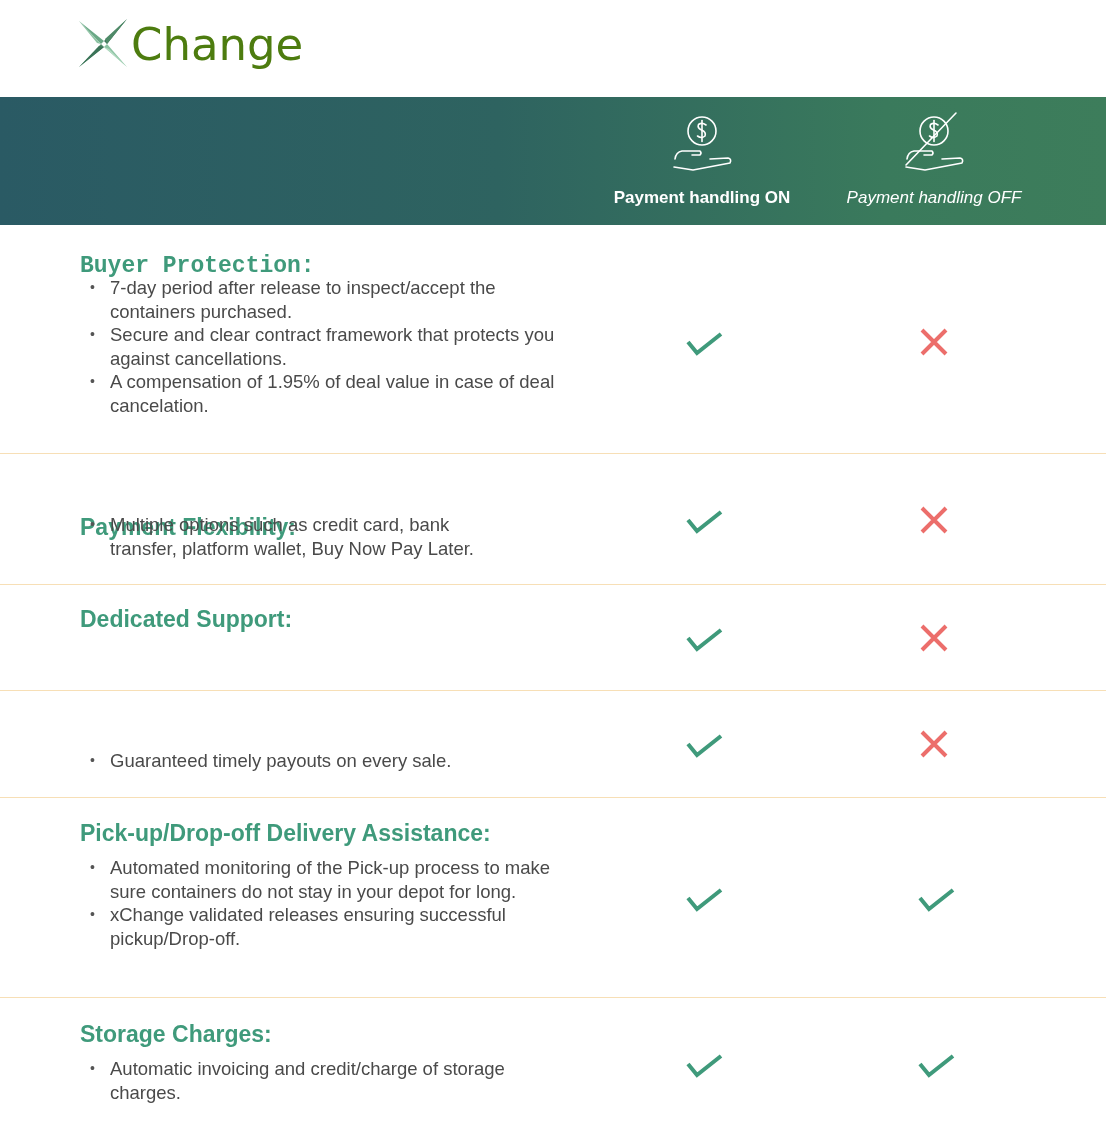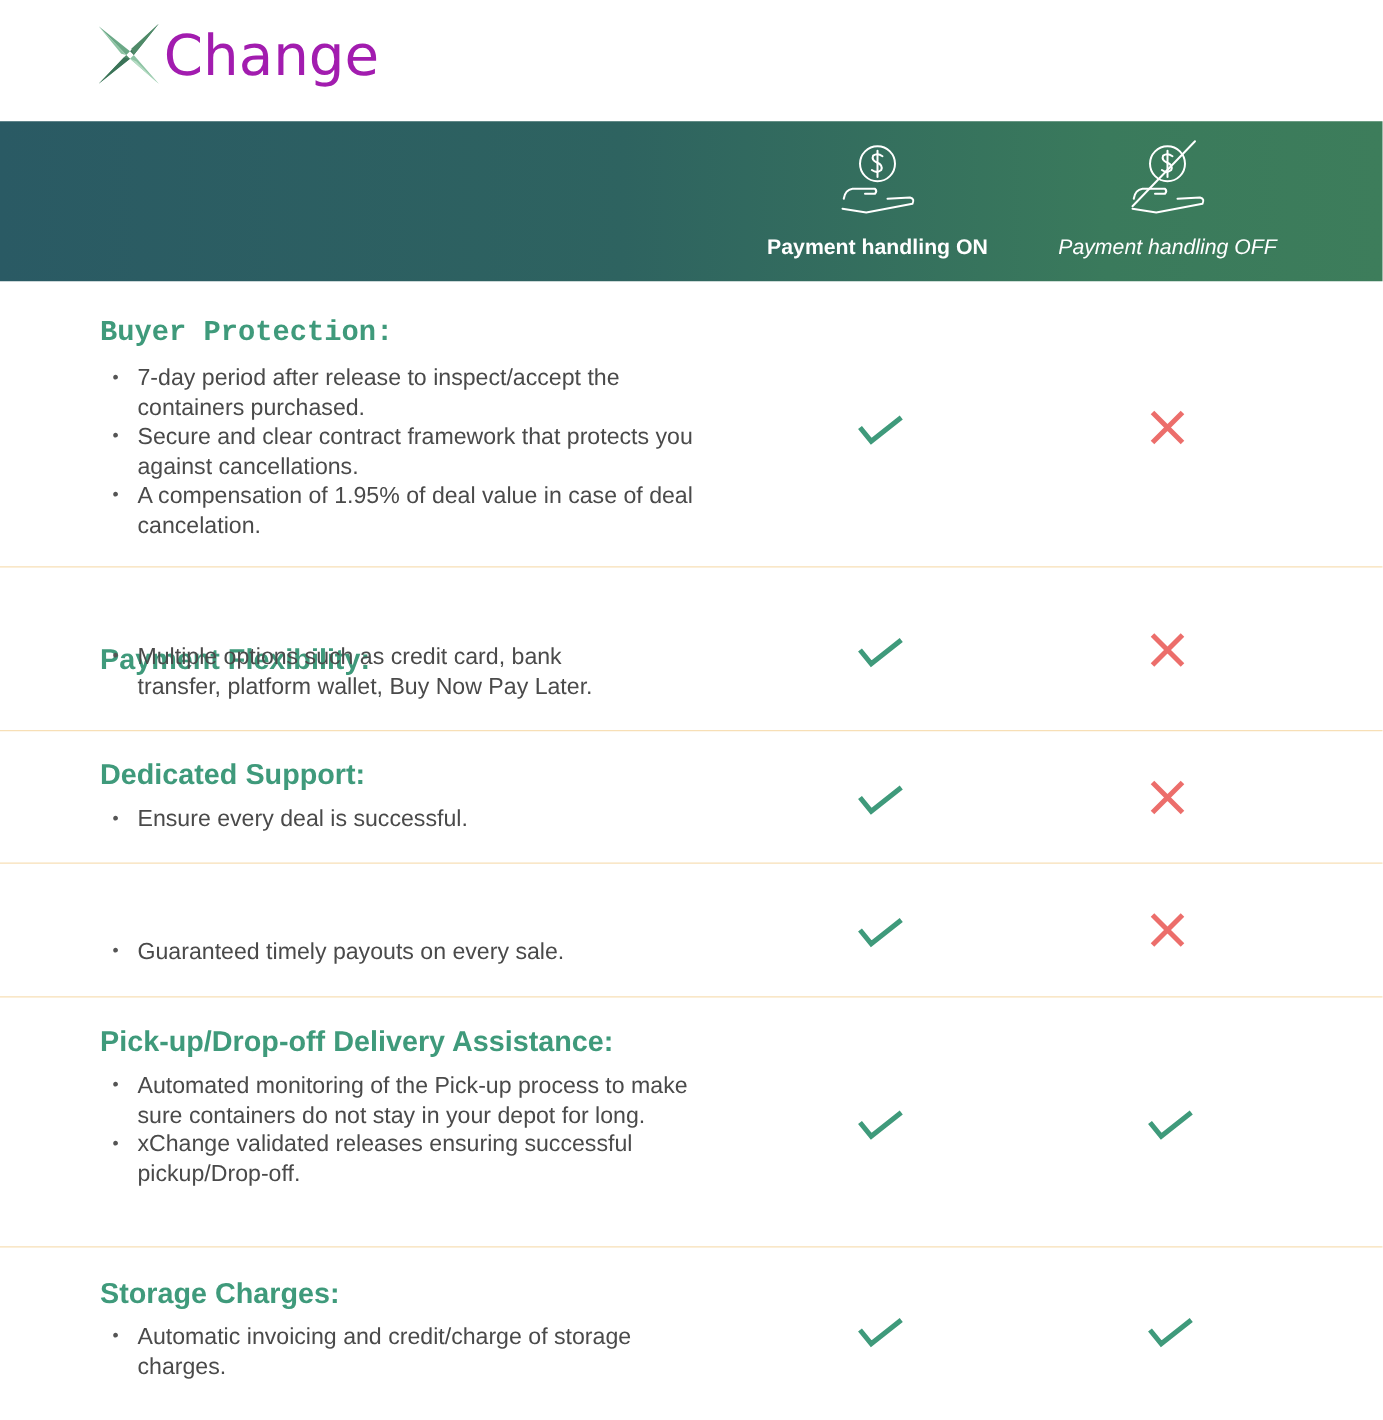--- a/index.html
+++ b/index.html
@@ -2,21 +2,21 @@
 <html><head>
 <meta charset="utf-8">
 <style>
   html, body { margin: 0; padding: 0; }
   body {
     width: 1106px; height: 1136px; background: #ffffff; position: relative; overflow: hidden;
     font-family: "Liberation Sans", "DejaVu Sans", sans-serif;
   }
   .logo { position: absolute; left: 79px; top: 14px; height: 60px; display: flex; align-items: center; }
   .logo svg { width: 50px; height: 50px; }
-  .logo-text { font-family: "DejaVu Sans", sans-serif; font-size: 45px; color: #a21caf; margin-left: 2px; letter-spacing: 0px; line-height: 56px; position: relative; top: 1px; }
+  .logo-text { font-family: "DejaVu Sans", sans-serif; font-size: 45px; color: #4d7c0f; margin-left: 2px; letter-spacing: 0px; line-height: 56px; position: relative; top: 1px; }
   .banner {
     position: absolute; left: 0; top: 97px; width: 1106px; height: 128px;
     background: linear-gradient(90deg, #2a5a64 0%, #2e6360 45%, #3a7a5c 80%, #3d7d5b 100%);
   }
   .col-head { position: absolute; top: 0; height: 128px; text-align: center; color: #ffffff; }
   .col-head svg { position: absolute; left: 50%; transform: translateX(-50%); top: 14px; width: 64px; height: 62px; }
   .col-head .label { position: absolute; left: 0; right: 0; top: 91px; font-size: 17px; white-space: nowrap; }
   .col-on { left: 592px; width: 220px; }
   .col-on .label { font-weight: bold; }
   .col-off { left: 822px; width: 224px; font-style: italic; }
@@ -68,21 +68,21 @@
       <line x1="4" y1="54" x2="54" y2="2"></line>
     </svg>
     <div class="label">Payment handling OFF</div>
   </div>
 </div>
 
 <div id="rows">
 
   <div class="row" style="top:225px;height:229px;">
     <h2 style="top:28px;font-family:Liberation Mono, monospace;">Buyer Protection:</h2>
-    <ul style="top:65px;">
+    <ul style="top:51px;">
       <li>7-day period after release to inspect/accept the containers purchased.</li>
       <li>Secure and clear contract framework that protects you against cancellations.</li>
       <li style="width:450px">A compensation of 1.95% of deal value in case of deal cancelation.</li>
     </ul>
     <svg class="mark on" style="top:101px" viewBox="0 0 40 34">
         <polyline points="4,16 13,27 37,8" fill="none" stroke="#3f9a7b" stroke-width="4"></polyline>
       </svg>
     <svg class="mark off" style="top:101px" viewBox="0 0 40 34">
         <path d="M8 4 L32 28 M32 4 L8 28" stroke="#ec6e6b" stroke-width="4" fill="none"></path>
       </svg>
@@ -96,23 +96,20 @@
     <svg class="mark on" style="top:50px" viewBox="0 0 40 34">
         <polyline points="4,16 13,27 37,8" fill="none" stroke="#3f9a7b" stroke-width="4"></polyline>
       </svg>
     <svg class="mark off" style="top:50px" viewBox="0 0 40 34">
         <path d="M8 4 L32 28 M32 4 L8 28" stroke="#ec6e6b" stroke-width="4" fill="none"></path>
       </svg>
   </div>
 
   <div class="row" style="top:585px;height:106px;">
     <h2 style="top:21px;text-align:right;">Dedicated Support:</h2>
-    <ul style="top:58px;">
-      <li>Ensure every deal is successful.</li>
-    </ul>
     <svg class="mark on" style="top:37px" viewBox="0 0 40 34">
         <polyline points="4,16 13,27 37,8" fill="none" stroke="#3f9a7b" stroke-width="4"></polyline>
       </svg>
     <svg class="mark off" style="top:37px" viewBox="0 0 40 34">
         <path d="M8 4 L32 28 M32 4 L8 28" stroke="#ec6e6b" stroke-width="4" fill="none"></path>
       </svg>
   </div>
 
   <div class="row" style="top:691px;height:107px;">
     <ul style="top:58px;">

